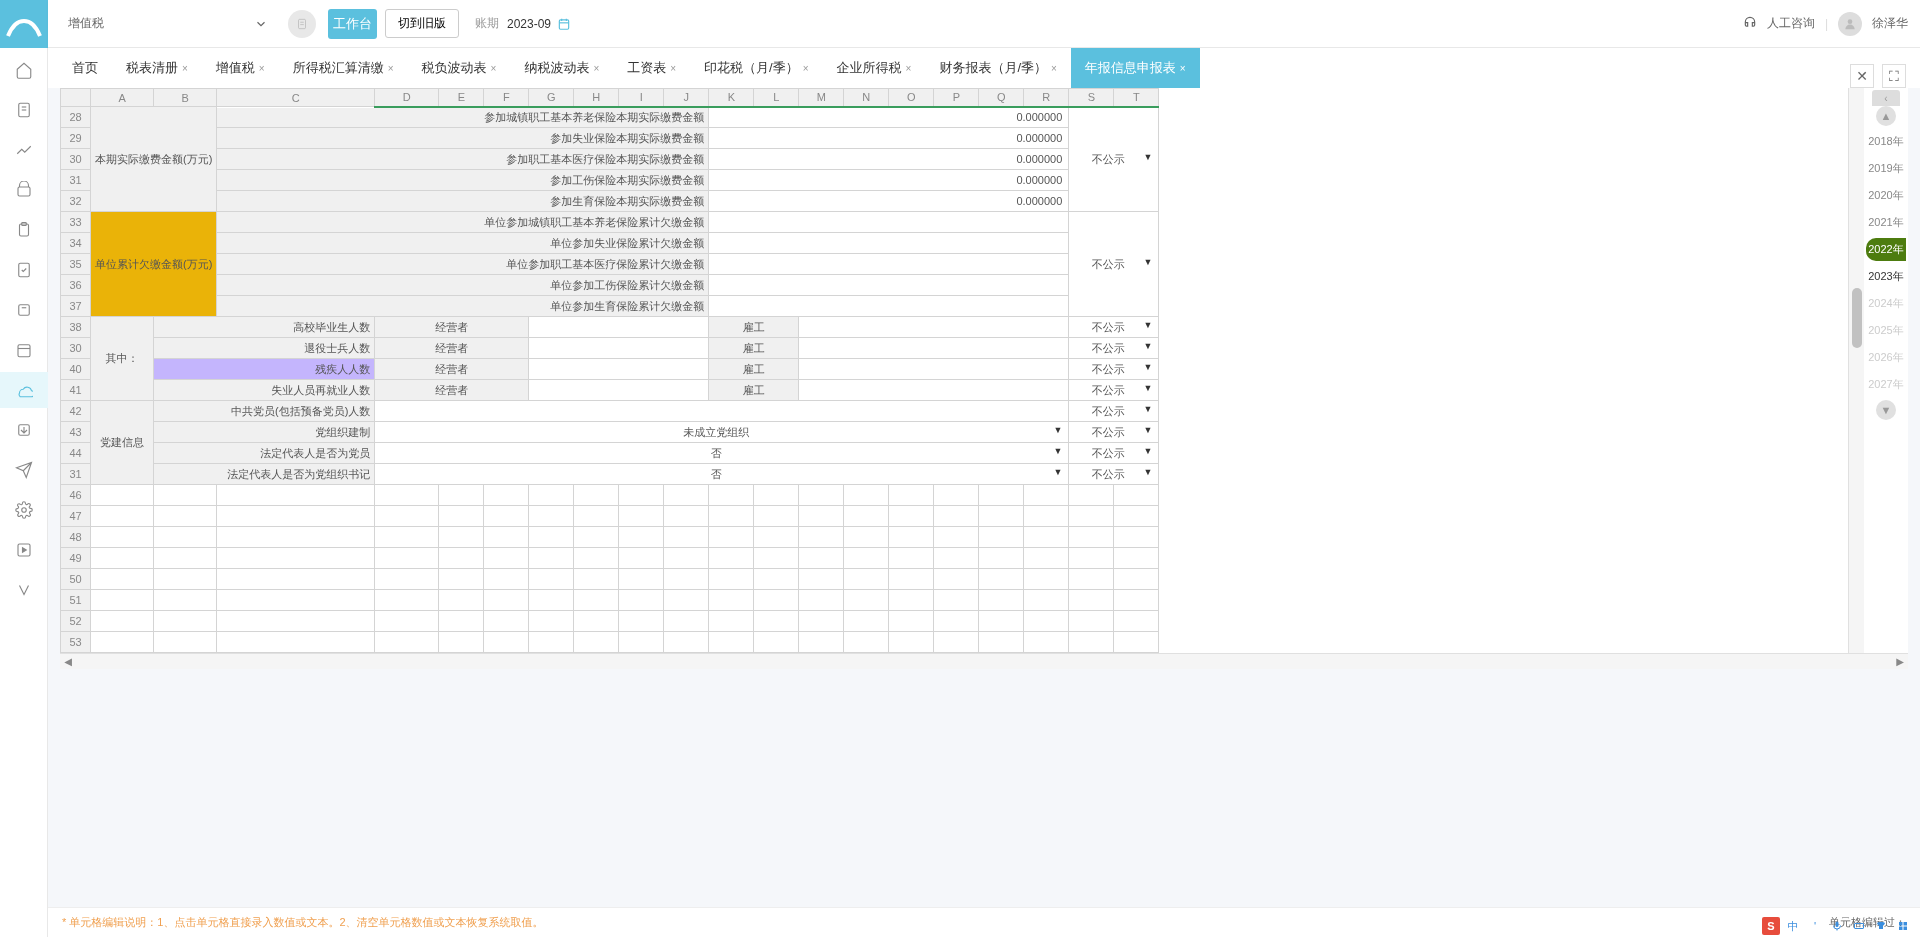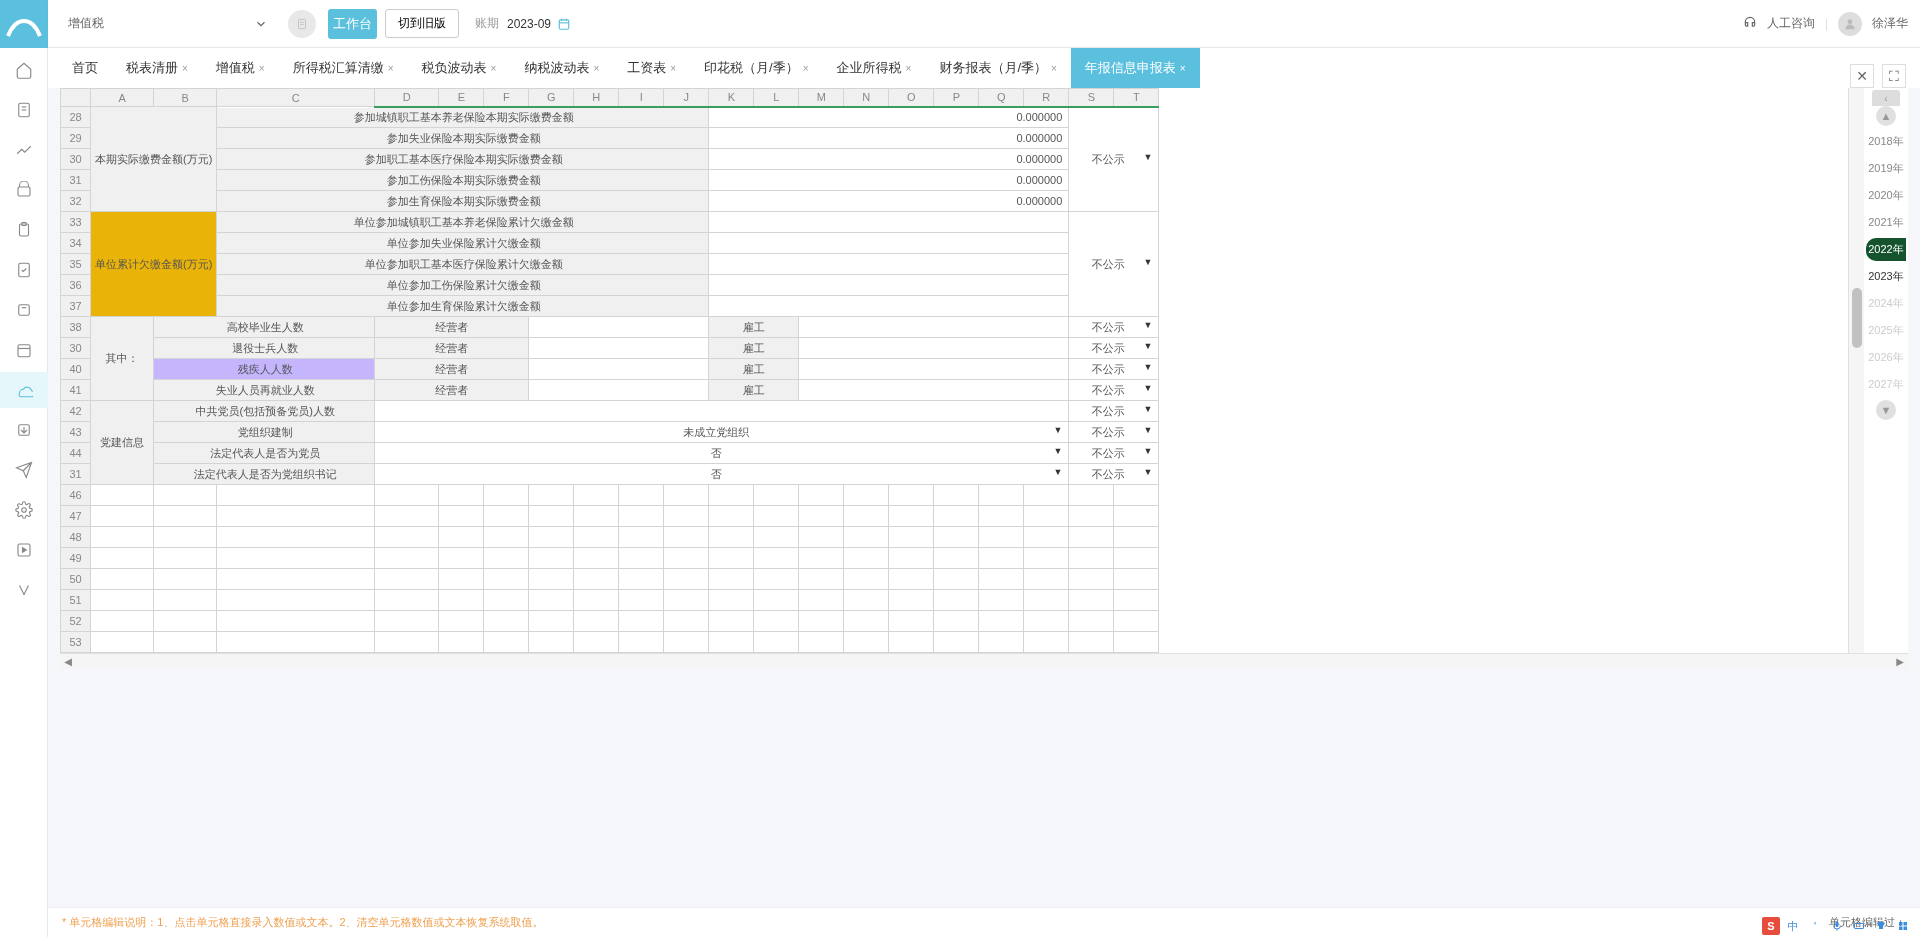--- a/index.html
+++ b/index.html
@@ -42,40 +42,40 @@
 .btn-reset { border: 1px solid #5bc0de; color: #5bc0de; background: #fff; padding: 6px 14px; border-radius: 3px; cursor: pointer; }
 .btn-refresh { color: #666; cursor: pointer; display: flex; align-items: center; gap: 4px; }
 
 .sheet-area { flex: 1; background: #fff; margin: 0 12px 0 12px; position: relative; display: flex; }
 .sheet-container { flex: 1; overflow: hidden; position: relative; }
 table.sheet { border-collapse: collapse; table-layout: fixed; width: auto; }
 .sheet th, .sheet td { border: 1px solid #d4d4d4; height: 21px; font-size: 11px; text-align: center; color: #555; padding: 0 4px; white-space: nowrap; overflow: hidden; }
 .sheet thead th { background: #f0f0f0; font-weight: normal; color: #888; height: 18px; }
 .sheet .rowhead { background: #f0f0f0; width: 30px; color: #888; }
 .sheet .corner { background: #f0f0f0; width: 30px; }
-.sheet .data-left { text-align: center; padding-left: 6px;}
+.sheet .data-left { text-align: right; padding-left: 6px;}
 .sheet .data-right { text-align: right; padding-right: 6px;}
 .dd-marker { float: right; margin-right: 2px; color: #333; font-size: 9px;}
 .col-A { width: 60px; } .col-B { width: 60px; } .col-C { width: 158px; }
 .col-D { width: 64px; } .col-E { width: 45px; } .col-F { width: 45px; } .col-G { width: 45px; }
 .col-H { width: 45px; } .col-I { width: 45px; } .col-J { width: 45px; } .col-K { width: 45px; }
 .col-L { width: 45px; } .col-M { width: 45px; } .col-N { width: 45px; } .col-O { width: 45px; }
 .col-P { width: 45px; } .col-Q { width: 45px; } .col-R { width: 45px; } .col-S { width: 45px; }
 .col-T { width: 45px; }
 
 .vscroll { width: 16px; background: #f5f5f5; border-left: 1px solid #e0e0e0; position: relative;}
 .vscroll .thumb { position: absolute; top: 200px; width: 10px; left: 3px; height: 60px; background: #c1c1c1; border-radius: 5px; }
 .hscroll-row { height: 16px; background: #f5f5f5; margin: 0 12px; display: flex; border-top: 1px solid #e0e0e0;}
 .hscroll-row .track { flex:1; position: relative; }
 .hscroll-row .arrow { width: 16px; display:flex; align-items:center; justify-content:center; color:#888; font-size:10px; cursor:pointer;}
 
 .year-rail { width: 44px; background: transparent; display: flex; flex-direction: column; align-items: center; padding-top: 2px; }
 .year-btn { width: 20px; height: 20px; border-radius: 50%; background: #e0e0e0; display:flex; align-items:center; justify-content:center; margin-bottom: 4px; cursor:pointer; font-size:11px;}
 .year-pill { width: 40px; padding: 4px 0; text-align: center; font-size: 11px; color: #888; border-radius: 10px 0 0 10px; margin-bottom: 4px; cursor: pointer; }
-.year-pill.active { background: #14532d; color: #fff; }
+.year-pill.active { background: #4d7c0f; color: #fff; }
 .year-pill.current { color: #333; }
 .year-pill.future { color: #ccc; }
 
 .footer { height: 30px; background: #fff; border-top: 1px solid #eee; display: flex; align-items: center; padding: 0 14px; font-size: 11px; }
 .footer .note { color: #f0a050; }
 .footer .right { margin-left: auto; color: #666; }
 
 .ime-bar { position: fixed; right: 8px; bottom: 2px; display: flex; gap: 4px; align-items: center; background:transparent; }
 .ime-bar .b { width: 18px; height: 18px; display: flex; align-items: center; justify-content: center; font-size: 11px; border-radius: 2px; }
 .ime-bar .r { background: #e74c3c; color: #fff; font-weight:bold;}

